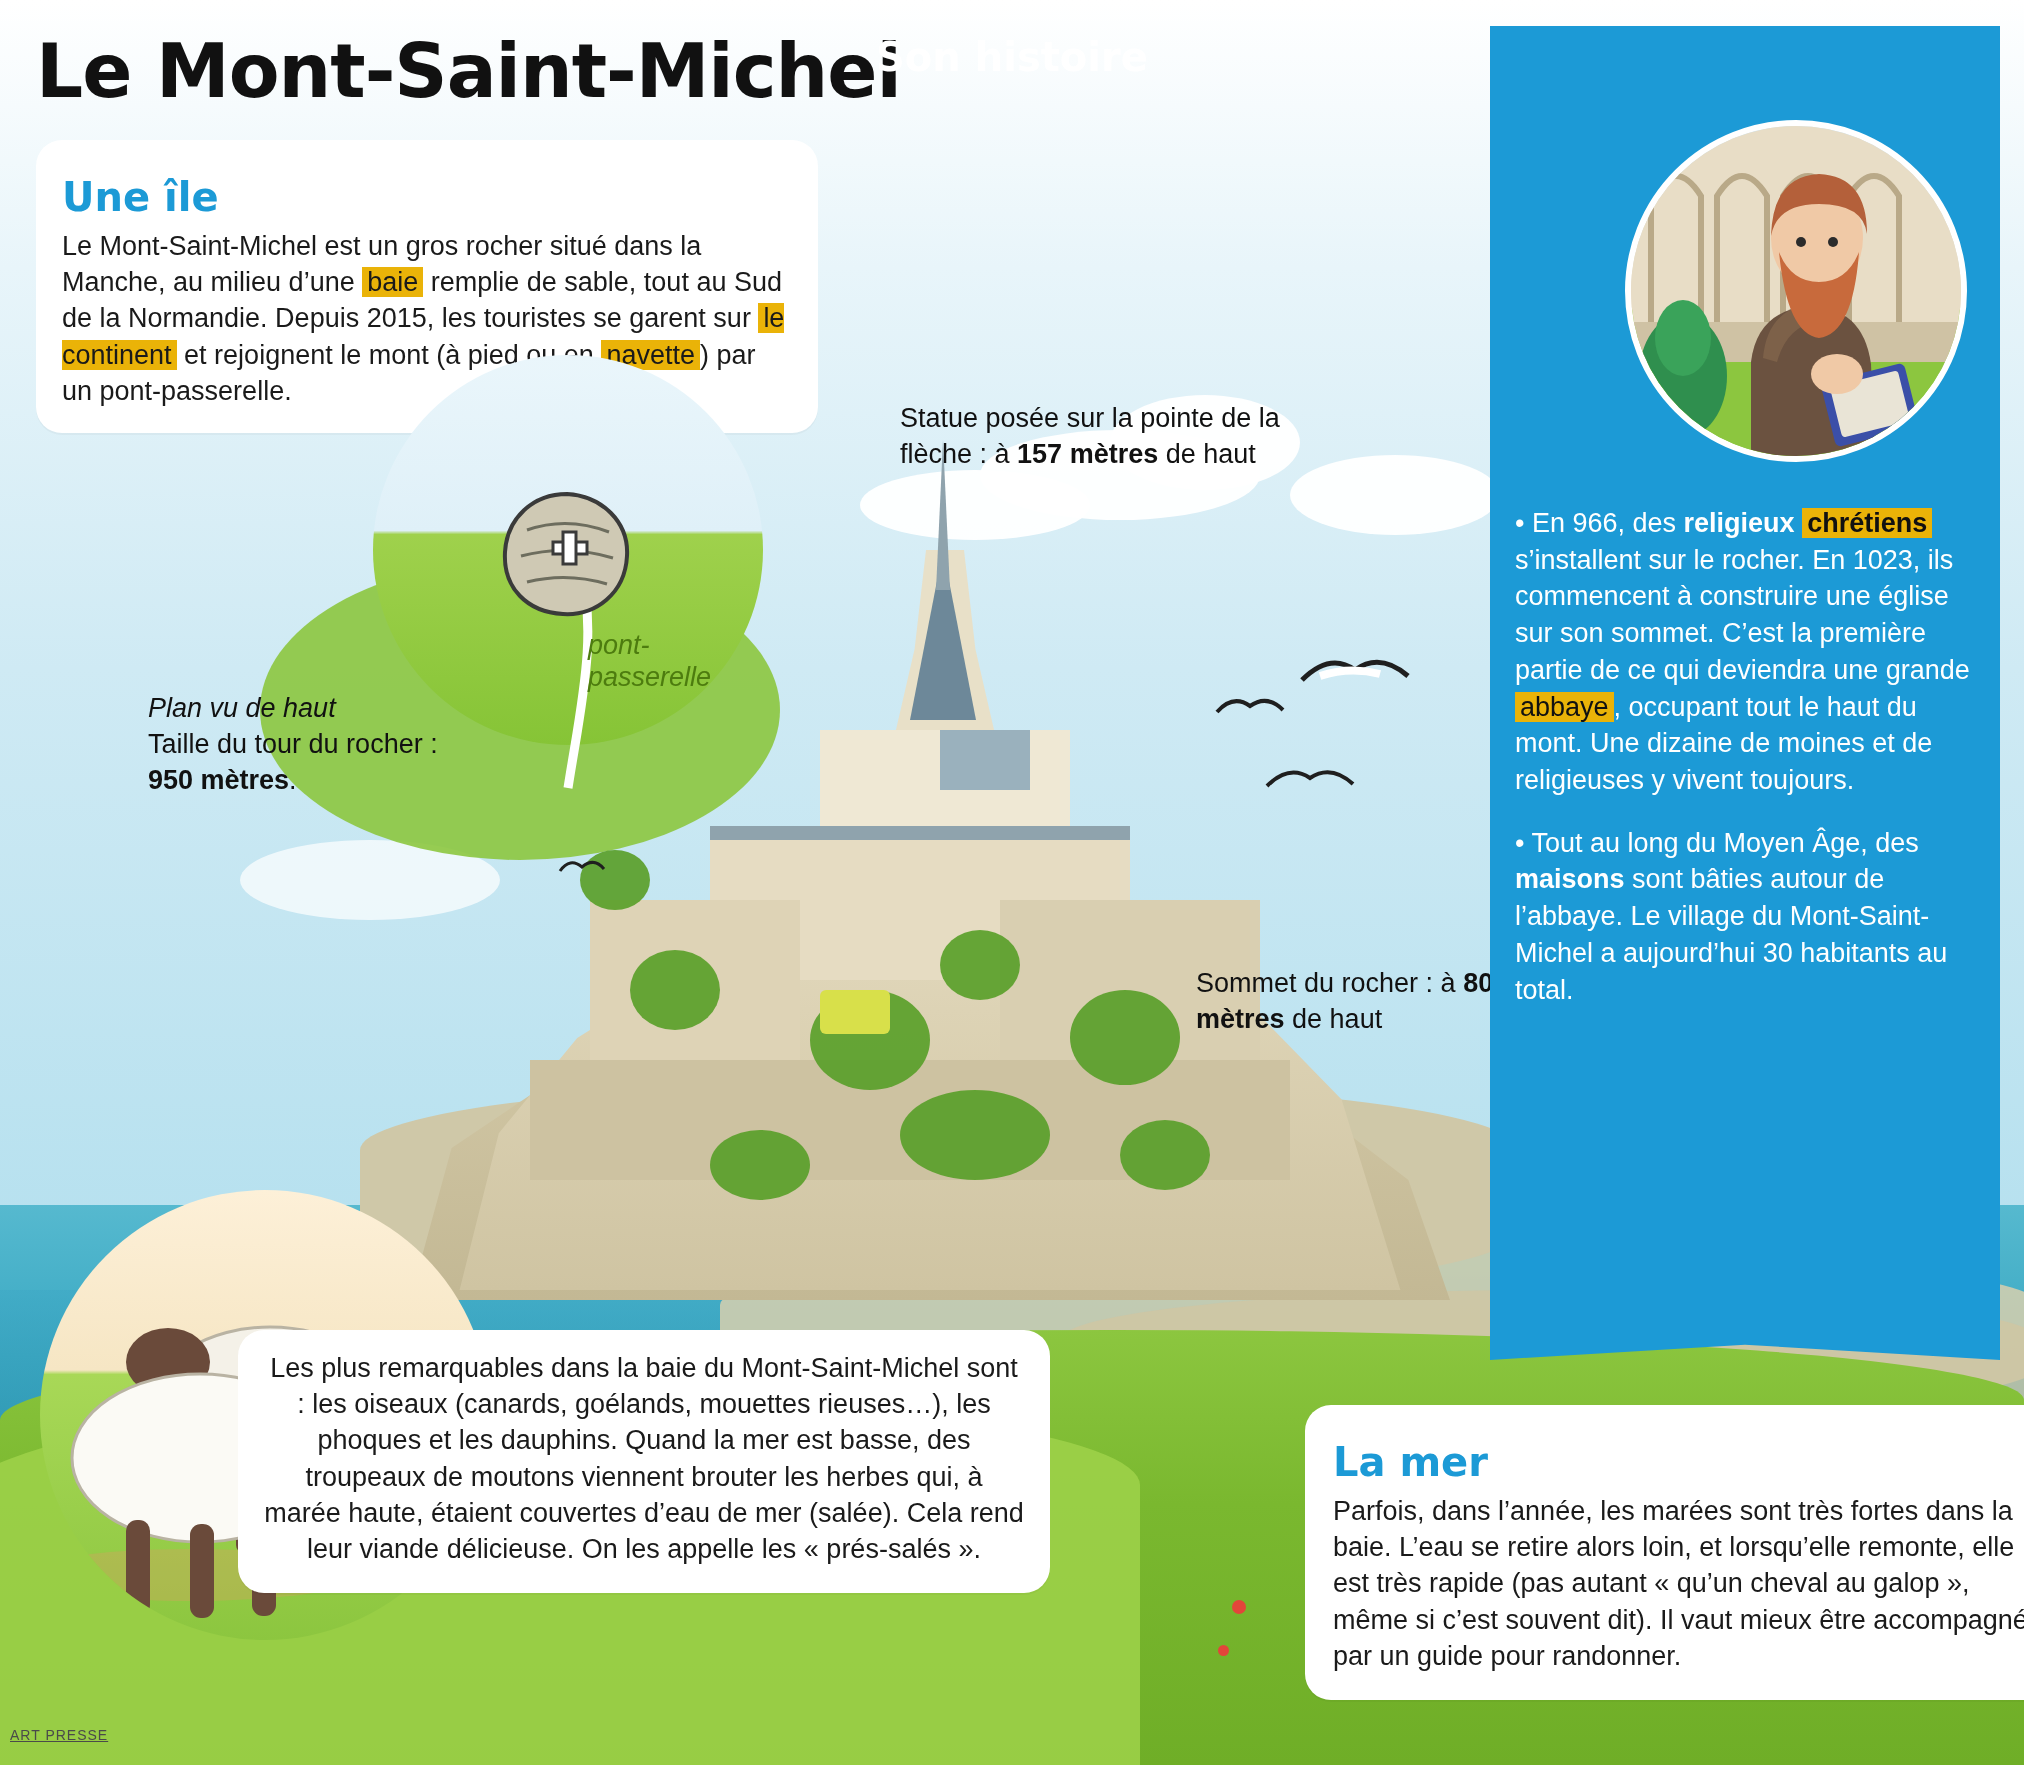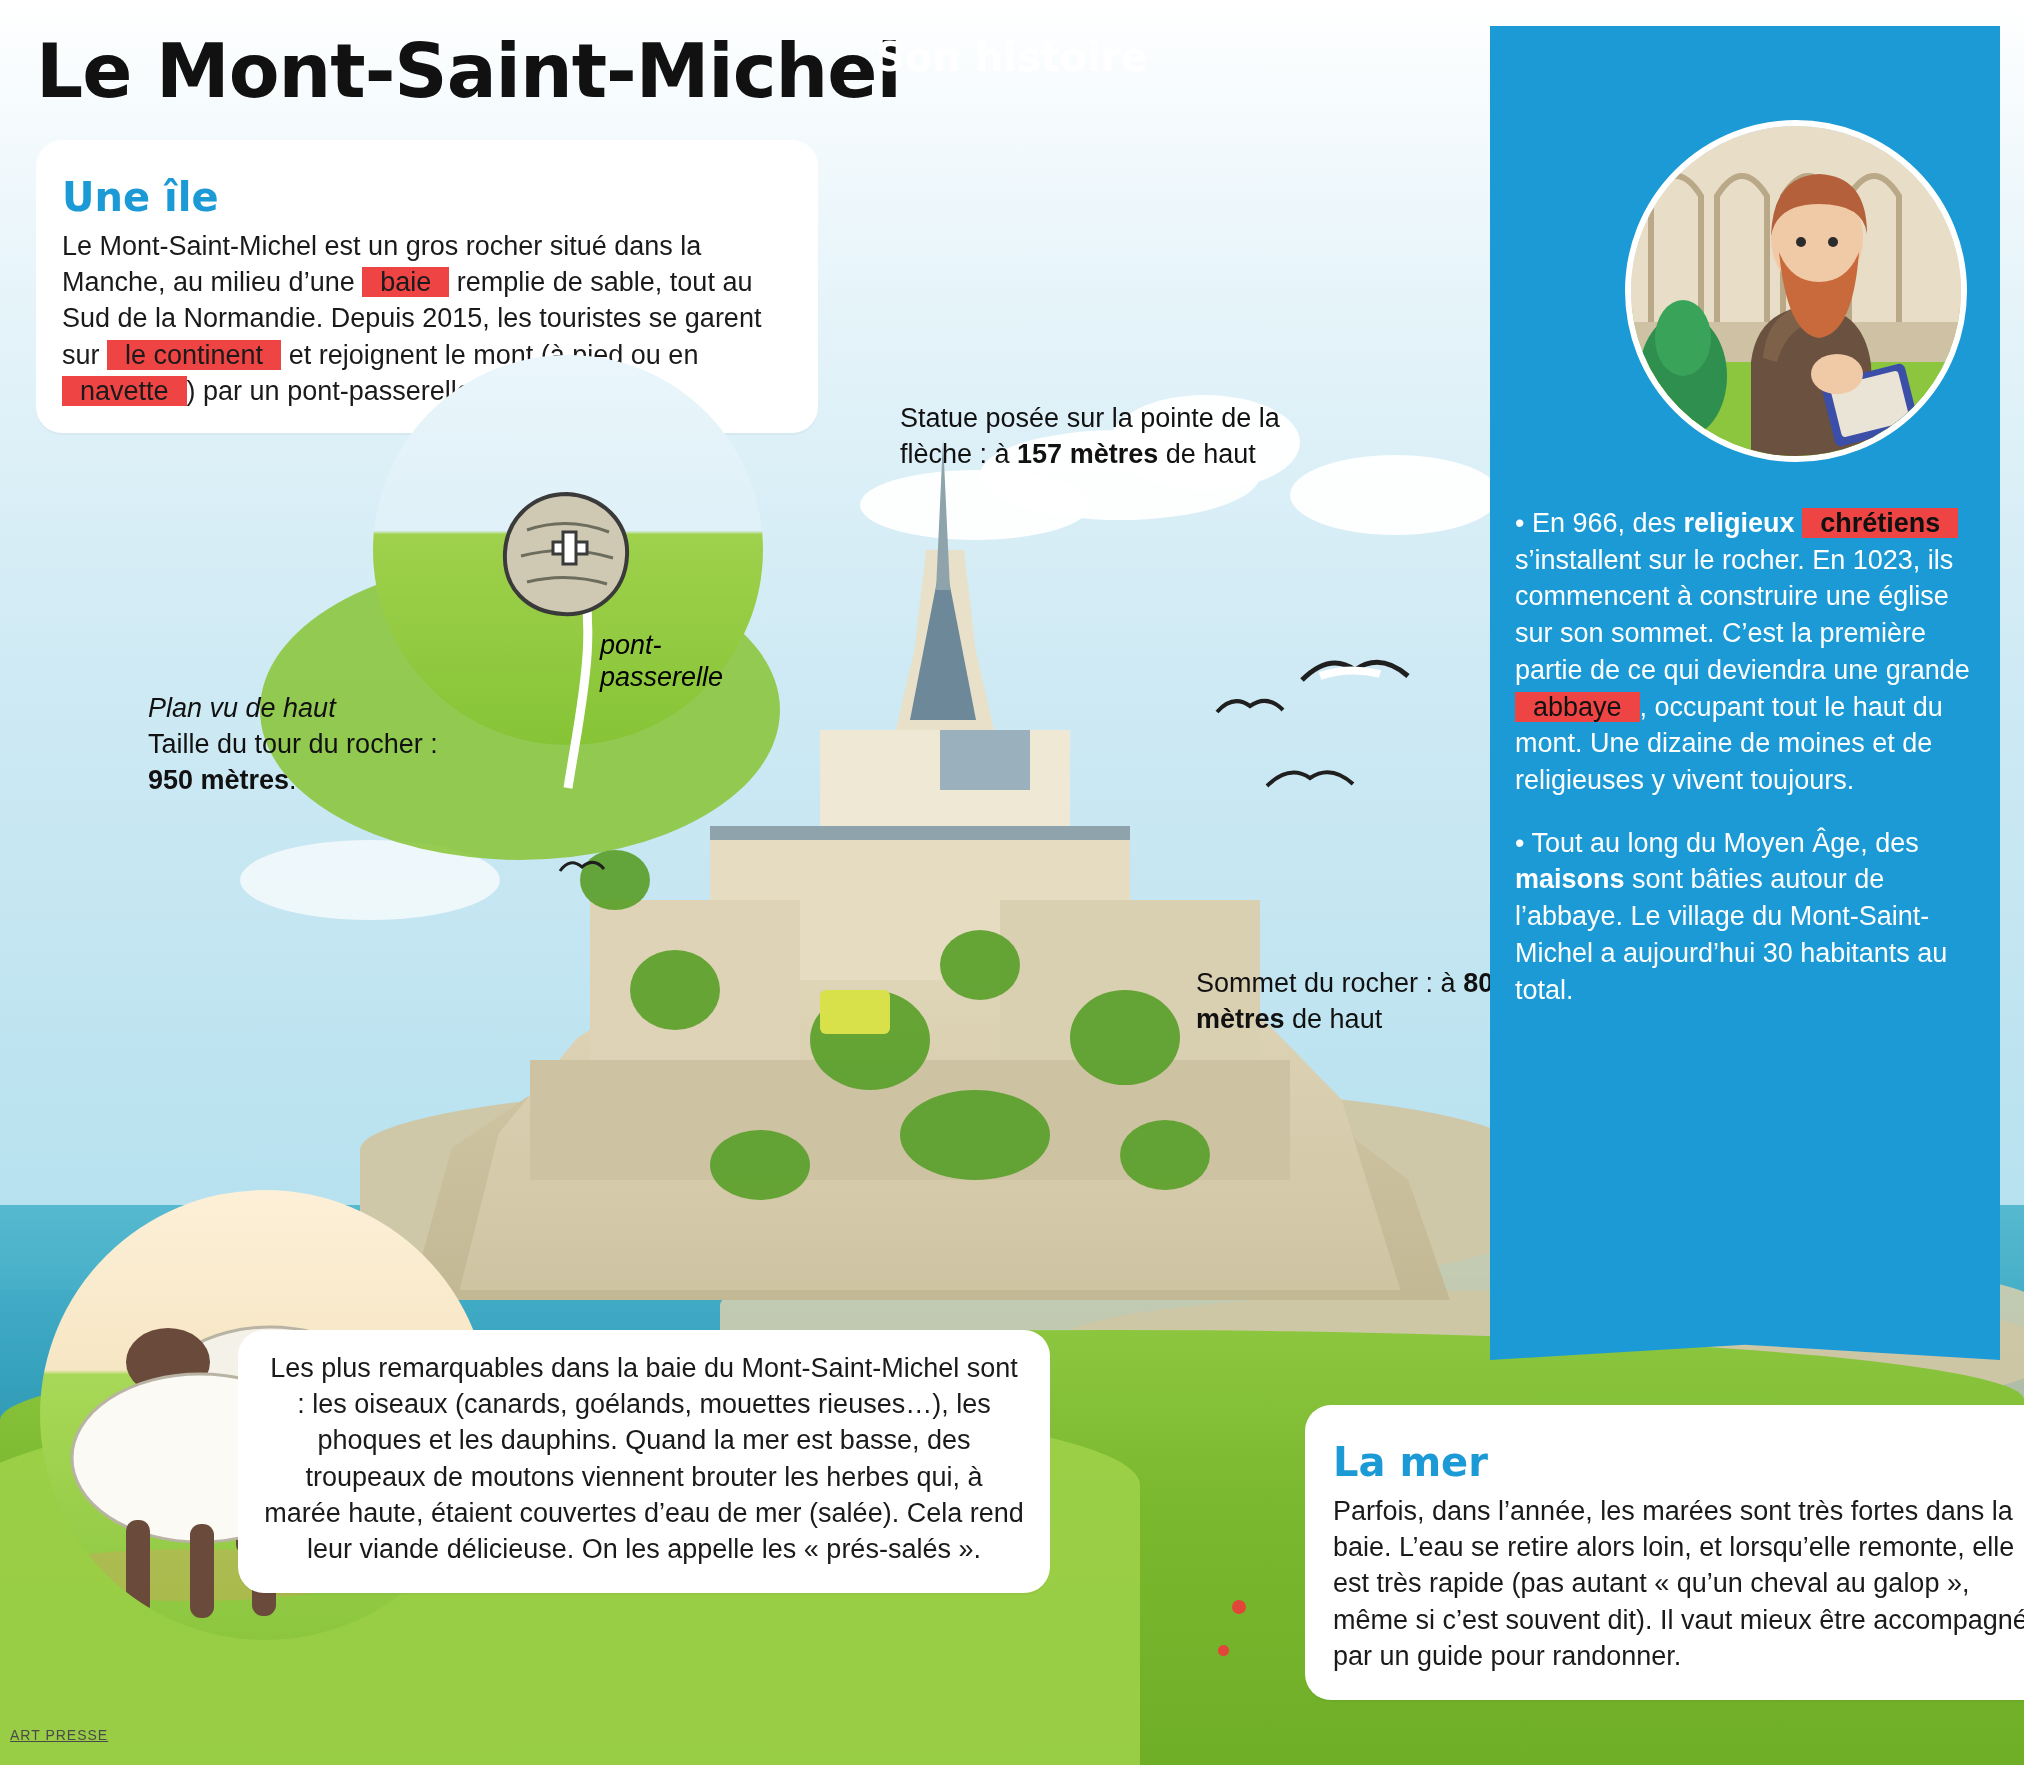--- a/index.html
+++ b/index.html
@@ -61,32 +61,32 @@
     position:absolute;left:36px;top:28px;
     font-size:74px;font-weight:bold;color:#111;letter-spacing:-1px;
     font-family:"DejaVu Sans", sans-serif;
   }
 
   
   .card{position:absolute;background:#ffffff;border-radius:26px;box-shadow:0 2px 0 rgba(0,0,0,.03);}
   .card h2{margin:12px 0 8px 0;color:#1c9ad6;font-size:40px;font-weight:bold;font-family:"DejaVu Sans",sans-serif;}
   .card p{margin:0;font-size:27px;line-height:1.34;color:#1a1a1a;}
   b{font-weight:bold;}
-  .hl{background:#ef4444;padding:0 18px;}
+  .hl{background:#eab308;padding:0 5px;}
 
   #card-ile{left:36px;top:140px;width:730px;padding:22px 26px 24px 26px;border-radius:26px;}
   #card-animaux{left:238px;top:1330px;width:760px;padding:20px 26px 26px 26px;text-align:center;}
   #card-animaux h2{text-align:center;}
   #card-mer{left:1305px;top:1405px;width:700px;padding:22px 28px 26px 28px;}
 
   
   #plan-bubble{position:absolute;left:373px;top:355px;width:390px;height:390px;border-radius:50%;
      background:linear-gradient(180deg,#eaf6fb 0%,#dff0f8 45%,#9fd14c 46%,#86c436 100%);overflow:hidden;}
   #plan-rock{position:absolute;left:497px;top:490px;width:140px;height:130px;}
-  #plan-label{position:absolute;left:600px;top:630px;width:150px;font-style:italic;font-size:27px;color:#000000;line-height:1.18;}
+  #plan-label{position:absolute;left:588px;top:630px;width:150px;font-style:italic;font-size:27px;color:#4d7c0f;line-height:1.18;}
   #plan-stem{position:absolute;left:560px;top:560px;width:130px;height:230px;}
   #plan-text{position:absolute;left:148px;top:690px;width:330px;font-size:27px;line-height:1.34;color:#111;}
   #plan-text .it{font-style:italic;}
 
   
   .callout{position:absolute;font-size:27px;line-height:1.34;color:#111;}
   #callout-statue{left:900px;top:400px;width:380px;}
   #callout-sommet{left:1196px;top:965px;width:300px;}
 
   

